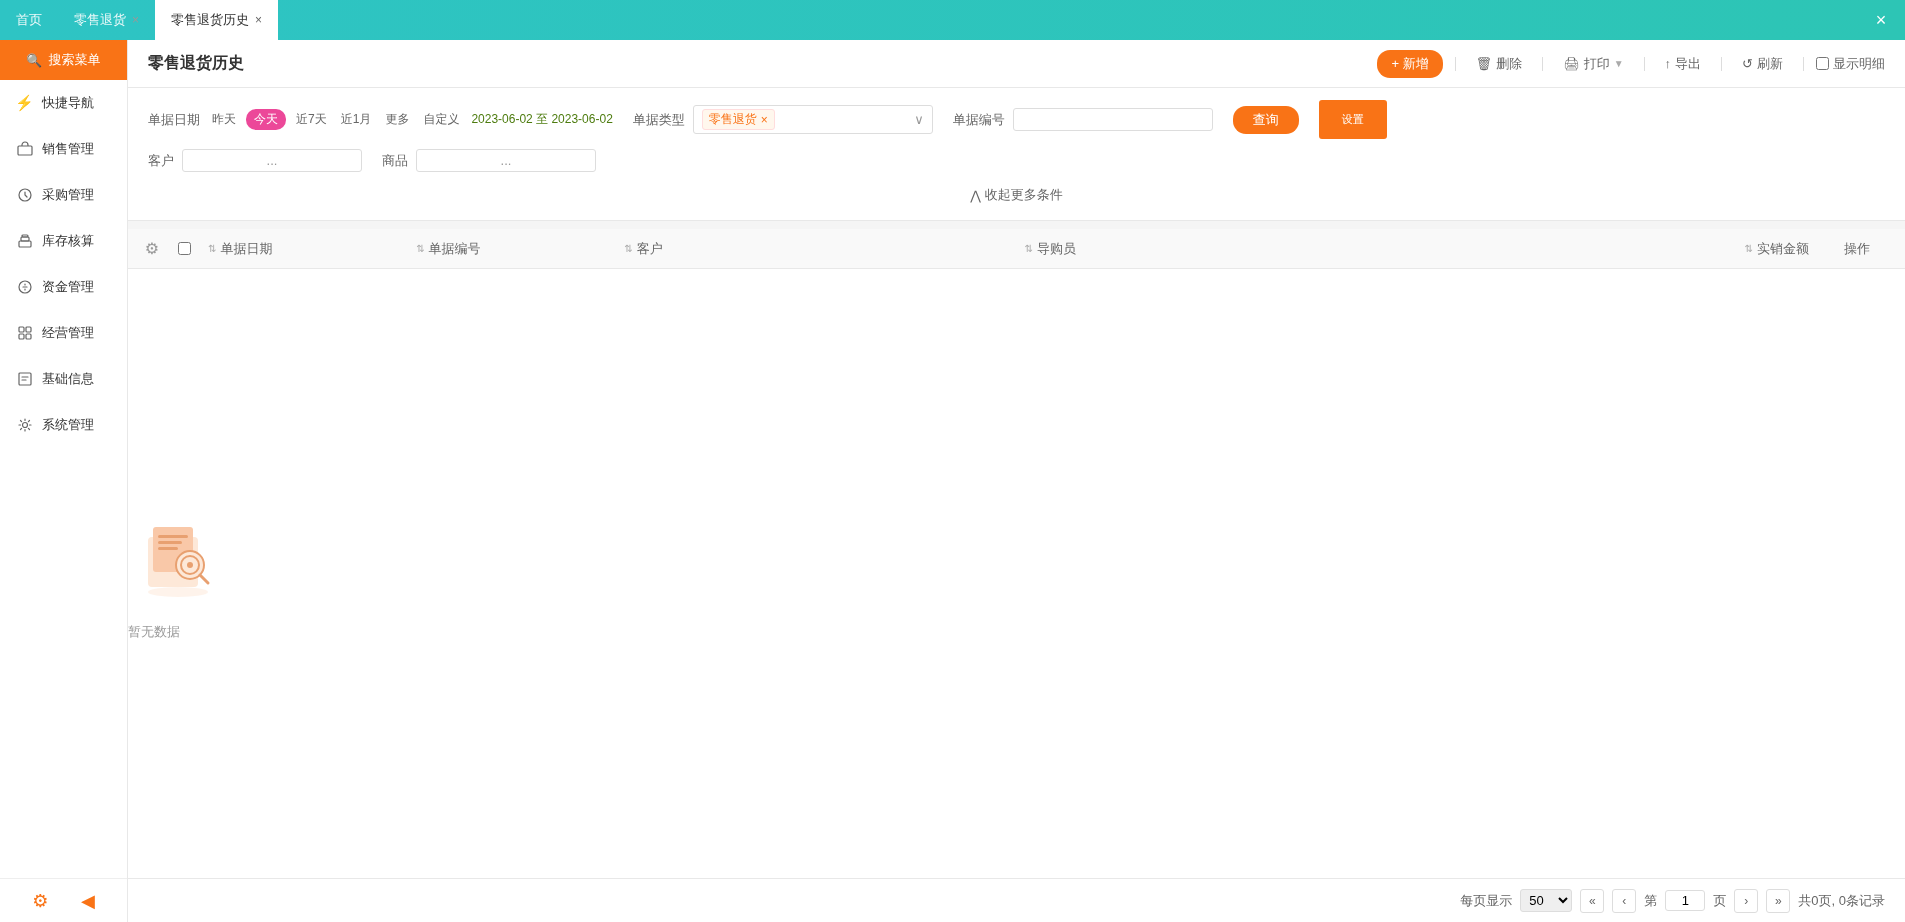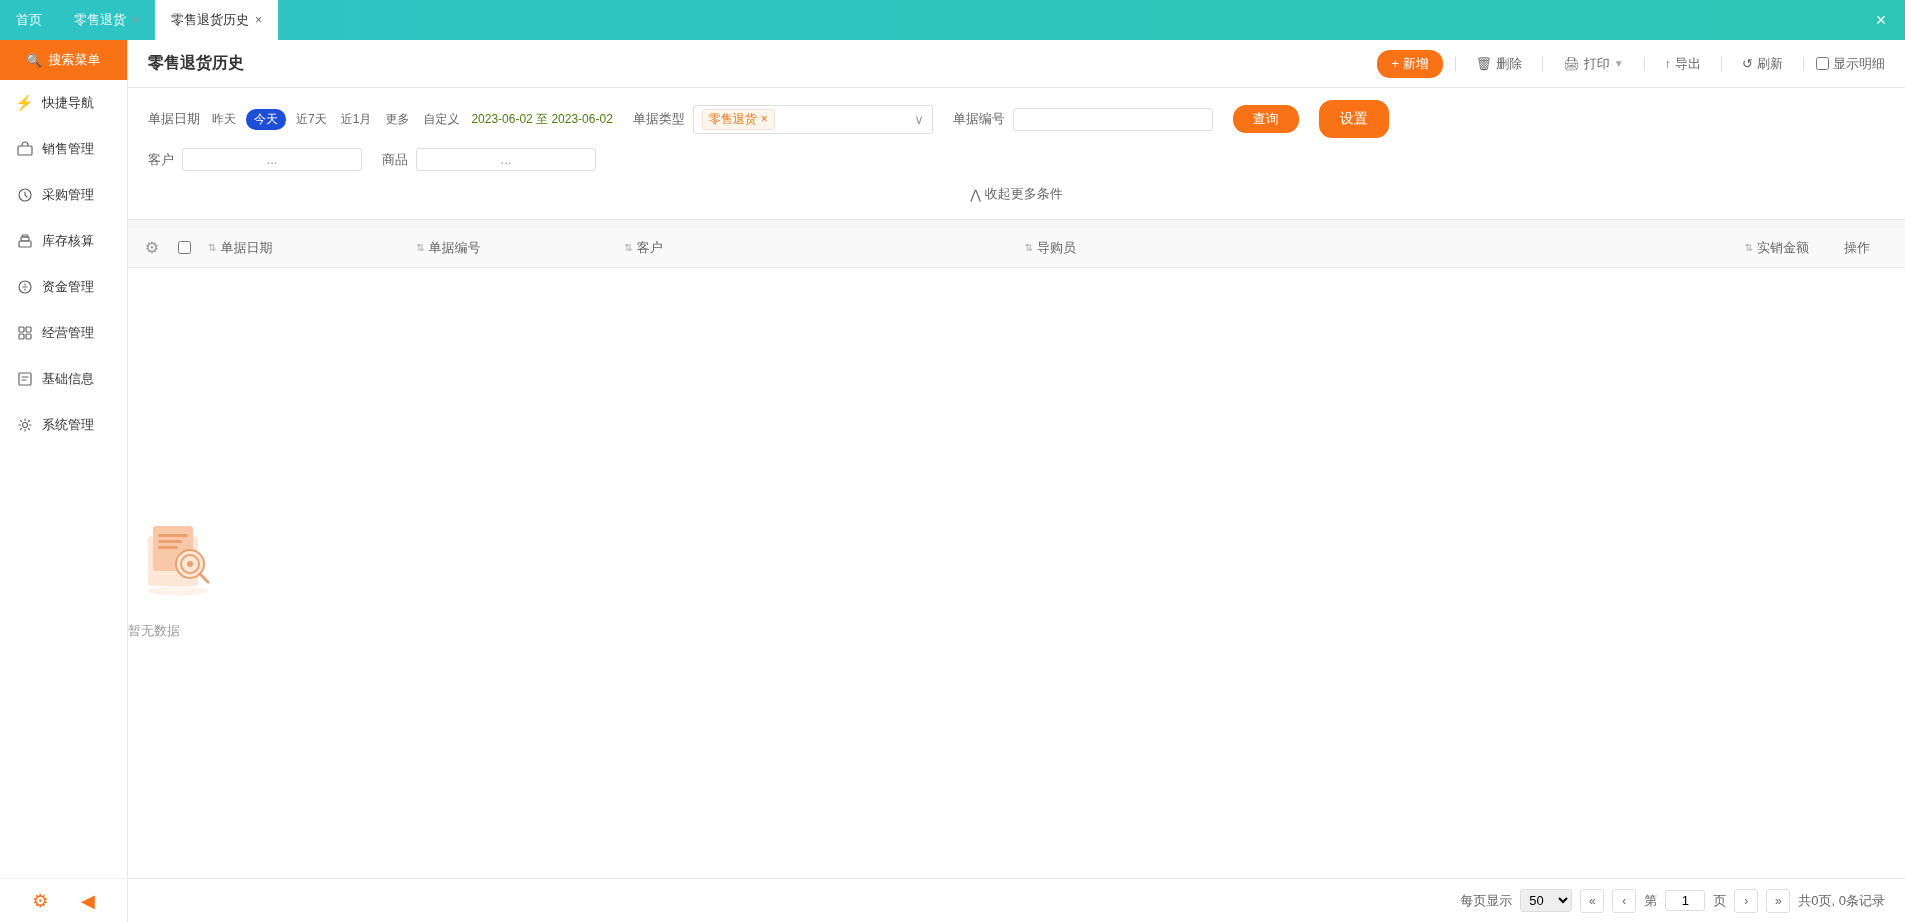--- a/index.html
+++ b/index.html
@@ -162,25 +162,25 @@
       color: #fff;
       border: none;
       padding: 5px 14px;
       border-radius: 13px;
       cursor: pointer;
       font-size: 13px;
     }
     .btn-secondary {
       background: #fff;
       color: #666;
-      border: 5px solid #6d28d9;
+      border: 7px solid #6d28d9;
       padding: 5px 14px;
-      border-radius: 13px;
-      cursor: pointer;
-      font-size: 14px;
+      border-radius: 3px;
+      cursor: pointer;
+      font-size: 11px;
     }
     .checkbox-label {
       display: flex;
       align-items: center;
       gap: 4px;
       font-size: 13px;
       color: #666;
       cursor: pointer;
     }
 
@@ -215,21 +215,21 @@
       gap: 6px;
     }
     .date-btn {
       font-size: 12px;
       color: #666;
       cursor: pointer;
       padding: 2px 4px;
       border-radius: 2px;
     }
     .date-btn.active {
-      background: #1d4ed8;
+      background: #ec4899;
       color: #fff;
       border-radius: 10px;
       padding: 2px 8px;
     }
     .date-range {
       font-size: 12px;
       color: #4d7c0f;
     }
     .filter-select {
       display: flex;

